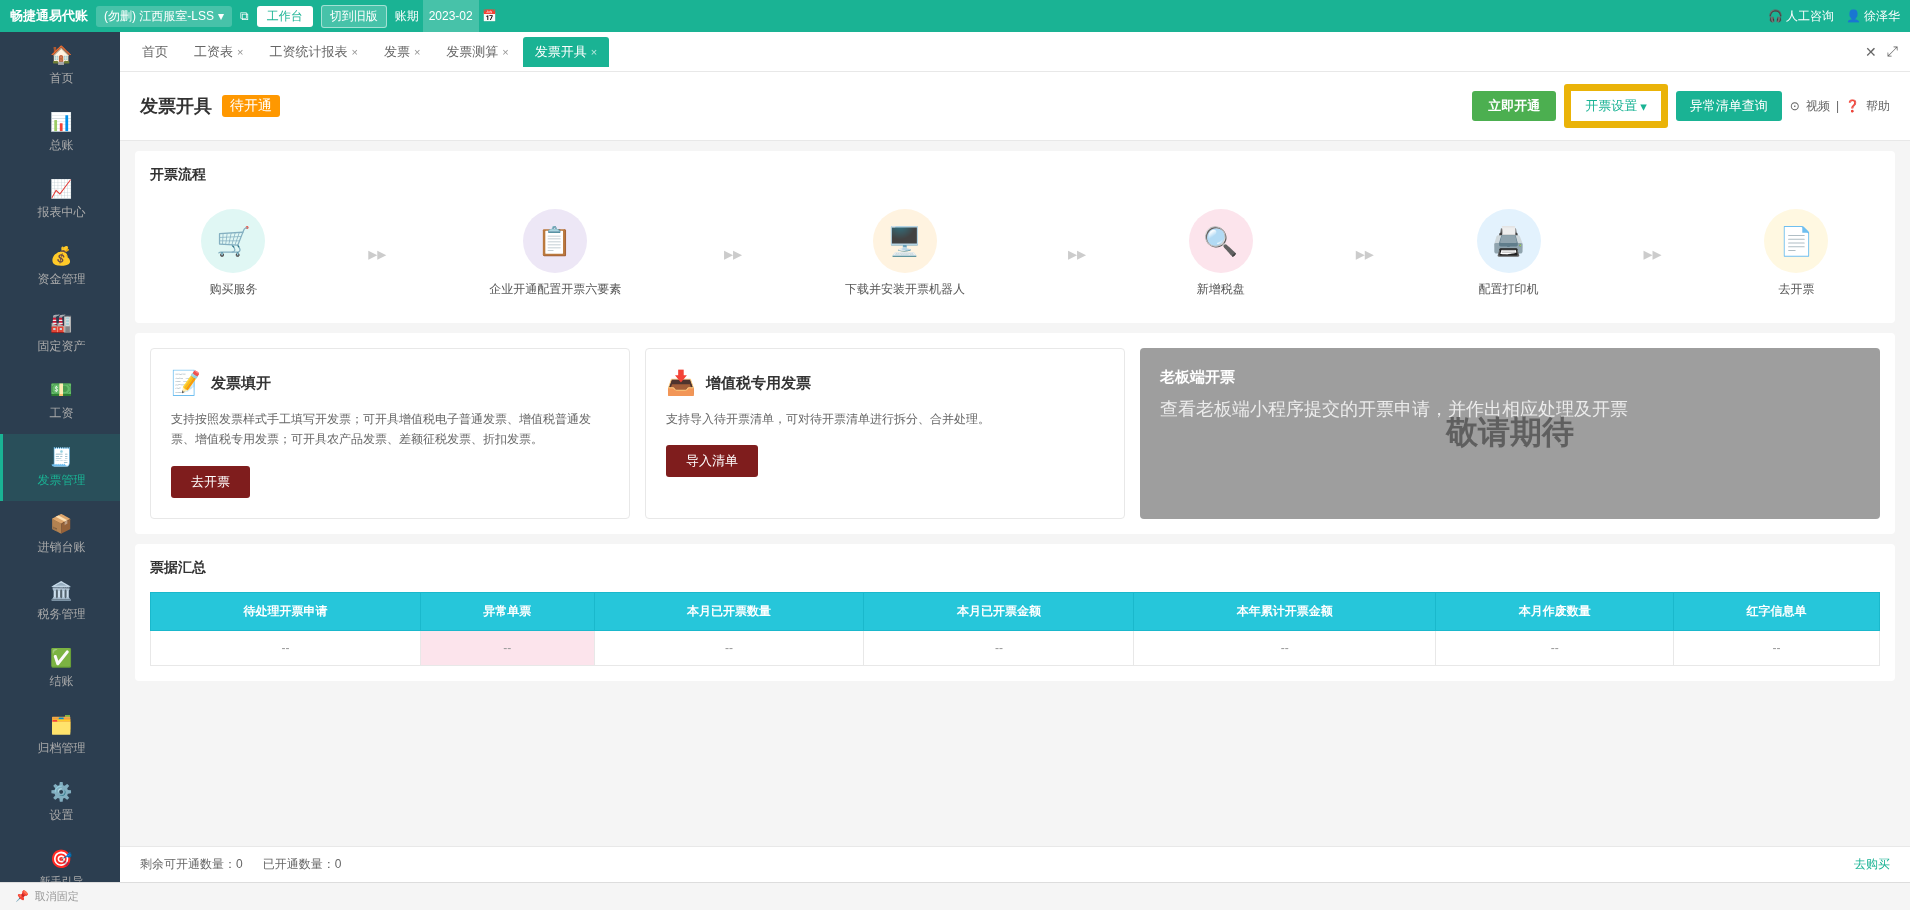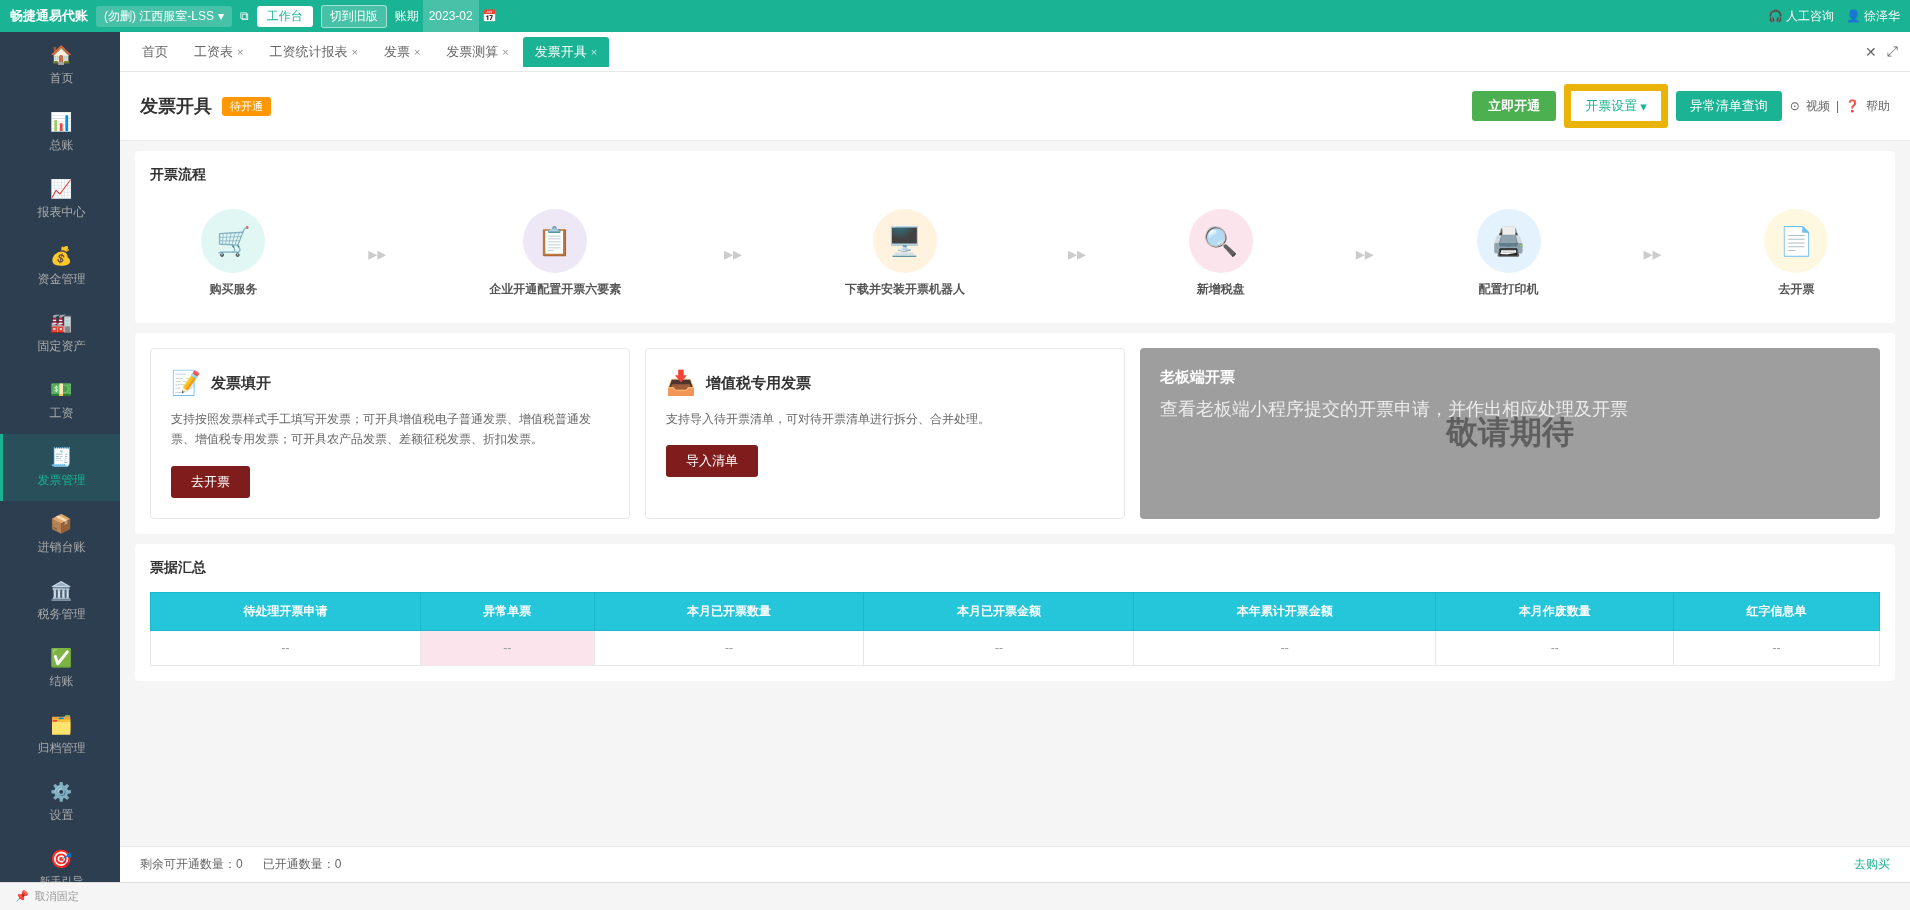--- a/index.html
+++ b/index.html
@@ -40,36 +40,36 @@
     .tab-bar-actions { margin-left: auto; display: flex; align-items: center; gap: 6px; }
     .tab-action-btn { background: none; border: none; cursor: pointer; color: #666; font-size: 14px; padding: 2px; }
 
     
     .page-content { flex: 1; overflow-y: auto; background: #f5f5f5; }
 
     
     .page-header { background: #fff; padding: 12px 20px; display: flex; align-items: center; justify-content: space-between; border-bottom: 1px solid #e8e8e8; }
     .page-title-area { display: flex; align-items: center; gap: 10px; }
     .page-title { font-size: 18px; font-weight: bold; color: #333; }
-    .status-badge { background: #ff9800; color: white; font-size: 11px; padding: 2px 8px; border-radius: 3px; }
+    .status-badge { background: #ff9800; color: white; font-size: 14px; padding: 2px 8px; border-radius: 3px; }
     .page-header-actions { display: flex; align-items: center; gap: 8px; }
     .btn-primary-green { background: #4caf50; color: white; border: none; padding: 6px 16px; border-radius: 3px; cursor: pointer; font-size: 13px; font-weight: bold; }
     .btn-outline-green { background: white; color: #1ab394; border: 7px solid #eab308; padding: 6px 14px; border-radius: 3px; cursor: pointer; font-size: 13px; display: flex; align-items: center; gap: 3px; }
     .btn-teal { background: #1ab394; color: white; border: none; padding: 6px 14px; border-radius: 3px; cursor: pointer; font-size: 13px; }
     .page-header-right-info { display: flex; align-items: center; gap: 6px; font-size: 12px; color: #666; }
 
     
     .section { background: #fff; margin: 10px 15px; border-radius: 4px; padding: 15px; }
     .section-title { font-size: 14px; font-weight: bold; color: #333; margin-bottom: 15px; }
 
     
     .steps-flow { display: flex; align-items: center; justify-content: space-around; padding: 10px 0; }
     .step { display: flex; flex-direction: column; align-items: center; gap: 8px; }
     .step-icon-wrap { width: 64px; height: 64px; border-radius: 50%; display: flex; align-items: center; justify-content: center; font-size: 28px; }
-    .step-label { font-size: 12px; color: #555; text-align: center; font-weight: bold; }
+    .step-label { font-size: 12px; color: #555; text-align: center; }
     .step-arrow { color: #ccc; font-size: 18px; }
 
     
     .methods-section { display: flex; gap: 15px; }
     .method-card { flex: 1; border: 1px solid #e8e8e8; border-radius: 4px; padding: 20px; max-width: 480px; }
     .method-card-header { display: flex; align-items: center; gap: 10px; margin-bottom: 12px; }
     .method-icon { font-size: 24px; color: #1ab394; }
     .method-title { font-size: 15px; font-weight: bold; color: #333; }
     .method-desc { font-size: 12px; color: #666; line-height: 1.7; margin-bottom: 16px; }
     .method-btn { background: #7f1d1d; color: white; border: none; padding: 7px 20px; border-radius: 3px; cursor: pointer; font-size: 13px; }

